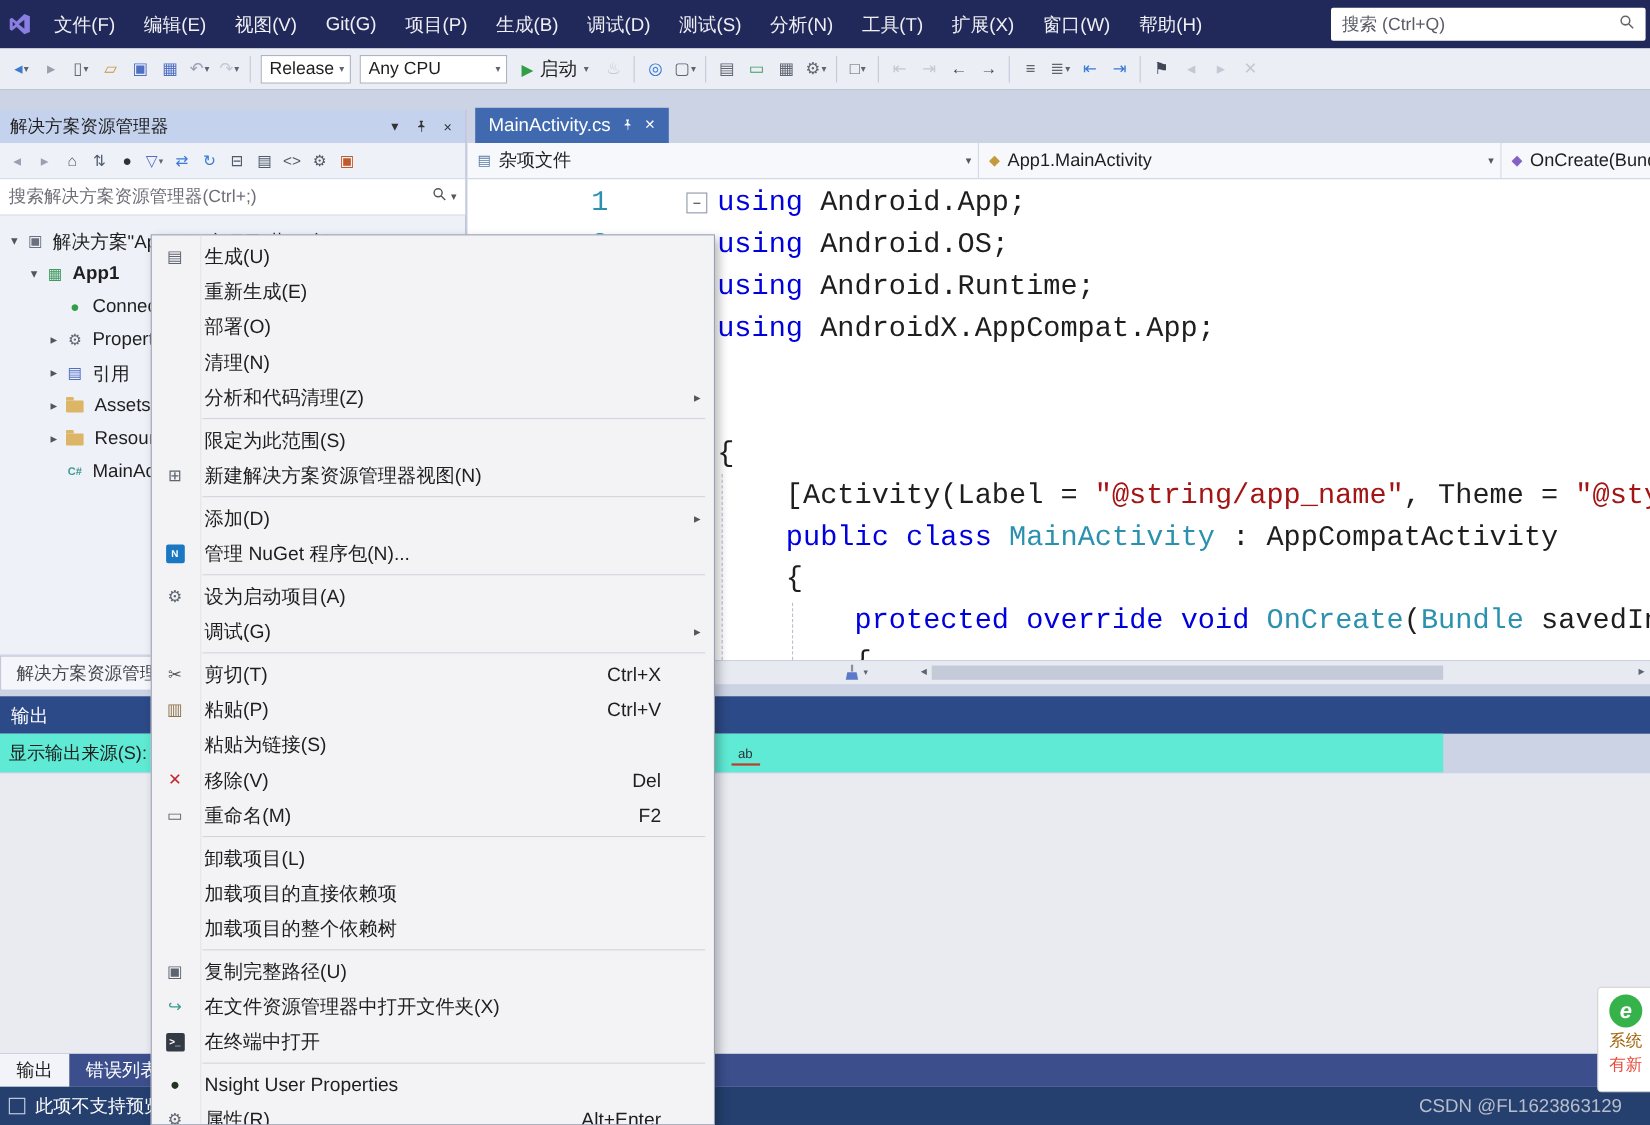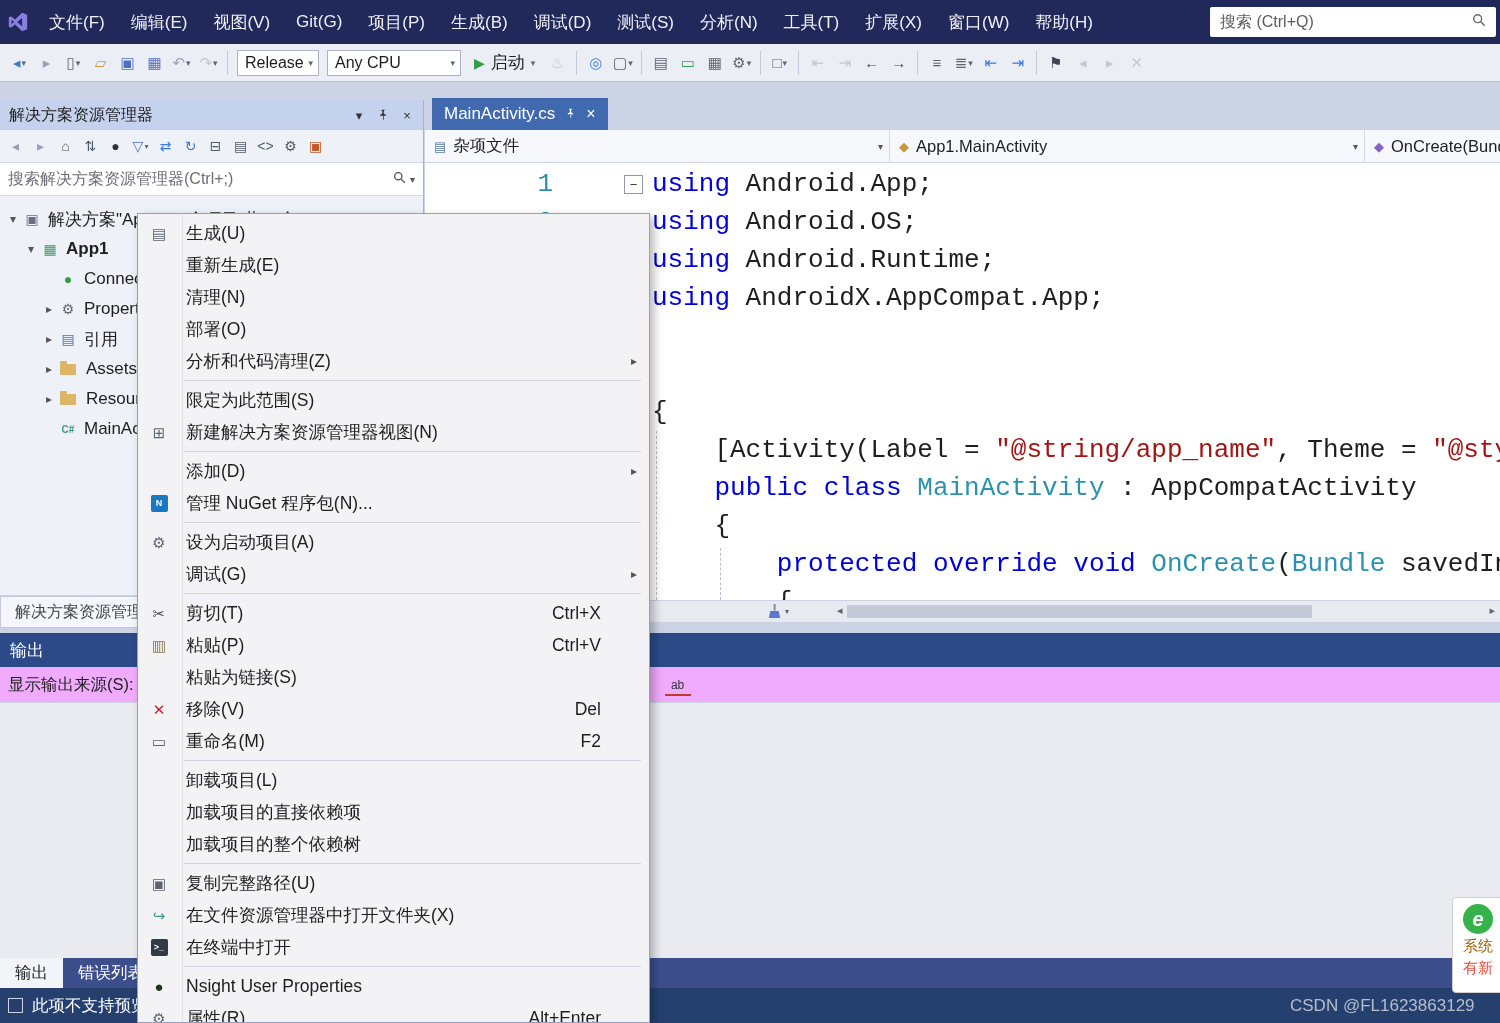--- a/index.html
+++ b/index.html
@@ -77,21 +77,21 @@
   .tk-k{color:#0000dd;}.tk-p{color:#1e1e1e;}.tk-s{color:#a31515;}.tk-ty{color:#2b91af;}.tk-m{color:#2b91af;}
   .indent-guide{position:absolute;border-left:1px dashed #b9bfce;width:0;}
   #hscroll{position:absolute;top:502px;left:0;width:1075px;height:22px;background:#e8eaf2;border-top:1px solid #ccd2e0;box-sizing:border-box;}
   #broom{position:absolute;left:342px;top:3px;display:flex;align-items:center;gap:2px;}
   .hs-arrow{position:absolute;top:3px;font-size:11px;color:#5f6570;}
   #hs-thumb{position:absolute;left:422px;top:4px;width:465px;height:13px;background:#c5cad8;}
 
   
   #output-header{position:absolute;left:0;top:633px;width:1500px;height:34px;background:#2c4a87;color:#fff;
                  display:flex;align-items:center;padding:0 10px;font-size:17px;box-sizing:border-box;}
-  #output-toolbar{position:absolute;left:0;top:667px;width:1500px;height:36px;background:#f0abfc;
+  #output-toolbar{position:absolute;left:0;top:667px;width:1312px;height:36px;background:#5eead4;
                   border-bottom:1px solid #ccd2e0;display:flex;align-items:center;padding:0 8px;gap:6px;
                   font-size:16.5px;box-sizing:border-box;}
   .ot-combo{width:485px;height:26px;background:#fff;border:1px solid #adb3c4;box-sizing:border-box;flex:none;}
   .ot-icon{min-width:26px;height:26px;display:flex;align-items:center;justify-content:center;font-size:15px;}
   .ot-icon.ul{font-size:12px;border-bottom:2px solid #c0392b;height:18px;margin-top:4px;}
   #output-body{position:absolute;left:0;top:703px;width:1500px;height:255px;background:#e9ebf1;}
 
   
   #panel-tabs{position:absolute;left:0;top:958px;width:1500px;height:30px;background:#3c4f8c;display:flex;align-items:stretch;}
   .ptab{display:flex;align-items:center;padding:0 15px;font-size:16.5px;color:#fff;white-space:nowrap;}
@@ -477,25 +477,25 @@
           <span class="cm-ic" style="color: rgb(95, 101, 112);">▤</span>
         </span>
         <span class="cm-label">生成(U)</span>
       </div>
       <div class="cm-item">
         <span class="cm-gutter"></span>
         <span class="cm-label">重新生成(E)</span>
       </div>
       <div class="cm-item">
         <span class="cm-gutter"></span>
+        <span class="cm-label">部署(O)</span>
+      </div>
+      <div class="cm-item">
+        <span class="cm-gutter"></span>
         <span class="cm-label">清理(N)</span>
-      </div>
-      <div class="cm-item">
-        <span class="cm-gutter"></span>
-        <span class="cm-label">部署(O)</span>
       </div>
       <div class="cm-item">
         <span class="cm-gutter"></span>
         <span class="cm-label">分析和代码清理(Z)</span>
         <span class="cm-sub">▸</span>
       </div>
       <div class="cm-sep"></div>
       <div class="cm-item">
         <span class="cm-gutter"></span>
         <span class="cm-label">限定为此范围(S)</span>

